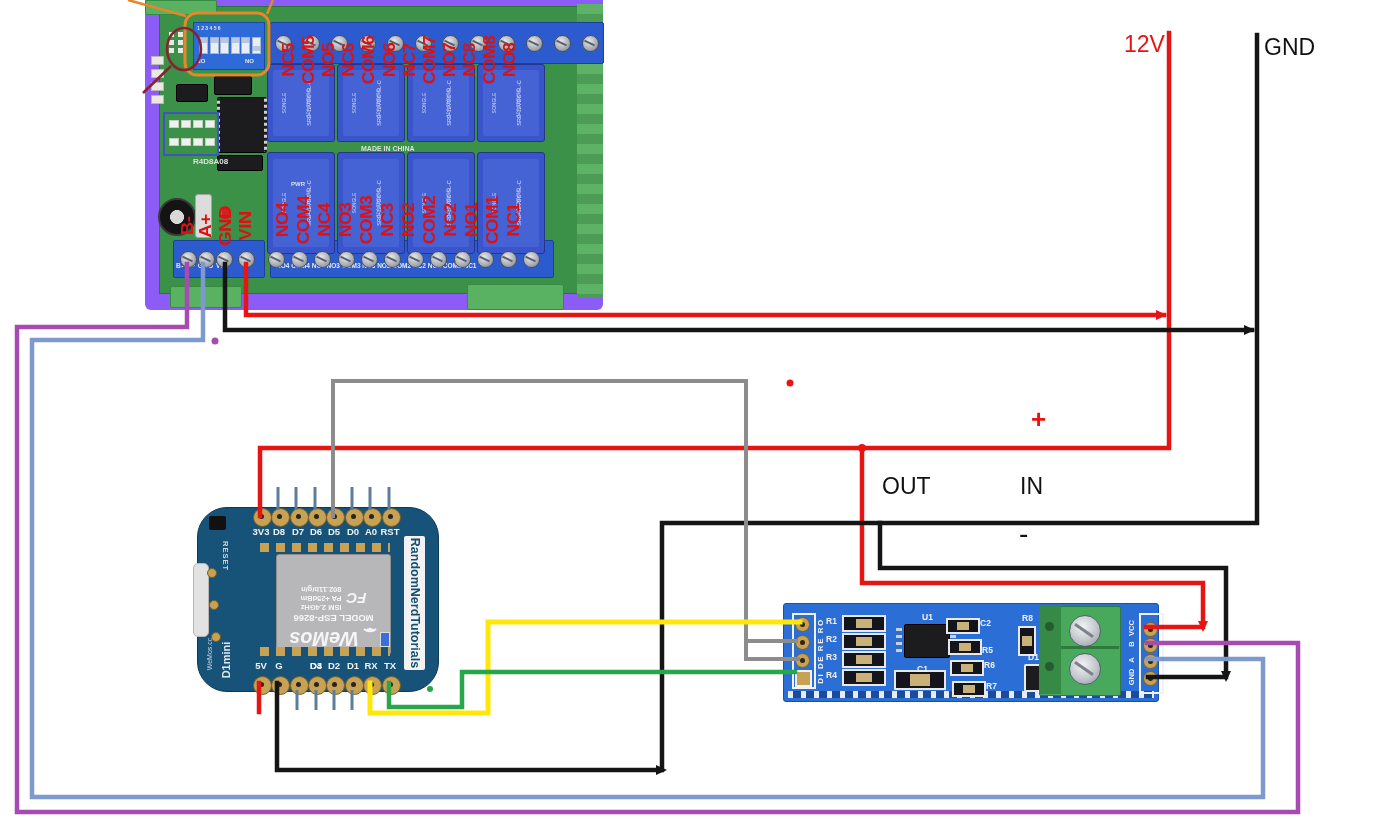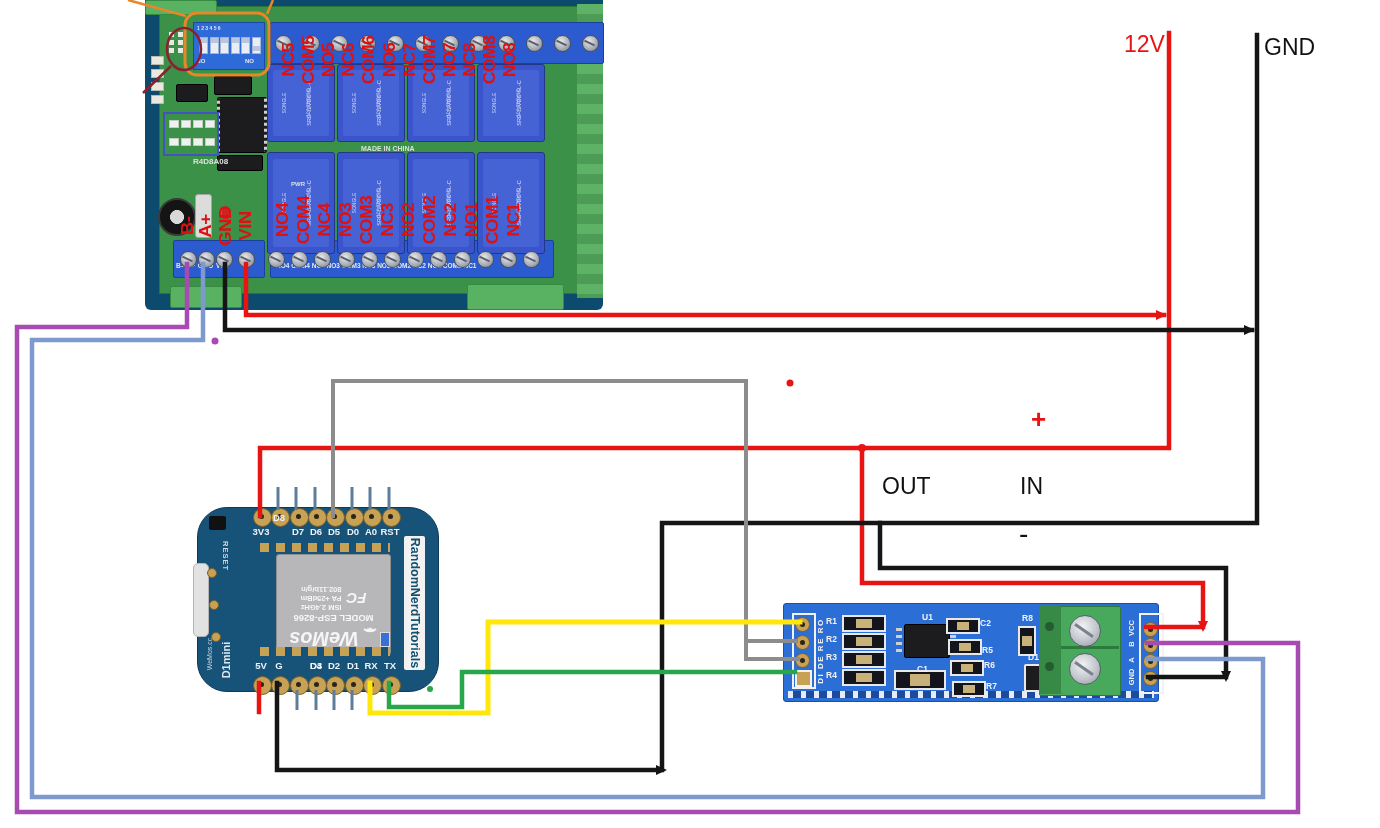--- a/index.html
+++ b/index.html
@@ -1,21 +1,21 @@
 <!DOCTYPE html>
 <html><head>
 <meta charset="utf-8">
 <style>
   html,body{margin:0;padding:0;background:#fff;}
   #canvas{position:relative;width:1380px;height:828px;background:#ffffff;overflow:hidden;
           font-family:"Liberation Sans",sans-serif;}
   .abs{position:absolute;}
   .nosel{user-select:none;}
   
-  #relay-board{left:145px;top:0;width:458px;height:310px;background:#0c4a6e;border-radius:0 0 6px 6px;}
+  #relay-board{left:145px;top:0;width:458px;height:310px;background:#8b5cf6;border-radius:0 0 6px 6px;}
   #relay-pcb{left:14px;top:6px;width:422px;height:286px;background:#3b9147;border:1px solid #2b7437;}
   .rail-right{right:0;top:4px;width:26px;height:294px;background:repeating-linear-gradient(180deg,#5db266 0 10px,#4d9c56 10px 20px);}
   .foot{background:#58b261;border:1px solid #378a42;border-radius:2px;}
   .tstrip{background:#2c5bd0;border:1px solid #1c3f9a;border-radius:2px;}
   .screw{position:absolute;width:15px;height:15px;border-radius:50%;
          background:radial-gradient(circle at 40% 35%,#e8eaee,#9aa0ab 70%,#6d737e);border:1px solid #4a4f59;}
   .screw i{position:absolute;left:1px;top:6px;width:11px;height:2px;background:#5a5f69;transform:rotate(25deg);}
   .relay{position:absolute;background:#3a55cb;border:1px solid #233688;border-radius:3px;overflow:hidden;}
   .relay .face{position:absolute;left:8%;top:6%;width:84%;height:88%;background:#4663d6;border-radius:2px;}
   .rlabel{position:absolute;color:#dd1111;font-weight:bold;white-space:nowrap;letter-spacing:-0.5px;}
@@ -313,21 +313,21 @@
         <div style="position: absolute; left: 13px; top: 124px; width: 8px; height: 8px; border-radius: 50%; background: rgb(200, 162, 84); border: 1px solid rgb(124, 95, 38);"></div>
       </div>
     <div id="wemos-pins" class="abs" style="left:-197px;top:-507px;width:1380px;height:828px;pointer-events:none;">
         <div class="pin" style="left: 251.5px; top: 506.5px;">
           <i></i>
         </div>
         <div class="pinlab" style="left: 260px; top: 530px;">3V3</div>
         <div class="pin" style="left: 269.5px; top: 506.5px;">
           <i></i>
         </div>
-        <div class="pinlab" style="left: 278px; top: 516px;">D8</div>
+        <div class="pinlab" style="left: 278px; top: 530px;">D8</div>
         <div class="pin" style="left: 288.5px; top: 506.5px;">
           <i></i>
         </div>
         <div class="pinlab" style="left: 297px; top: 530px;">D7</div>
         <div class="pin" style="left: 306.5px; top: 506.5px;">
           <i></i>
         </div>
         <div class="pinlab" style="left: 315px; top: 530px;">D6</div>
         <div class="pin" style="left: 324.5px; top: 506.5px;">
           <i></i>

